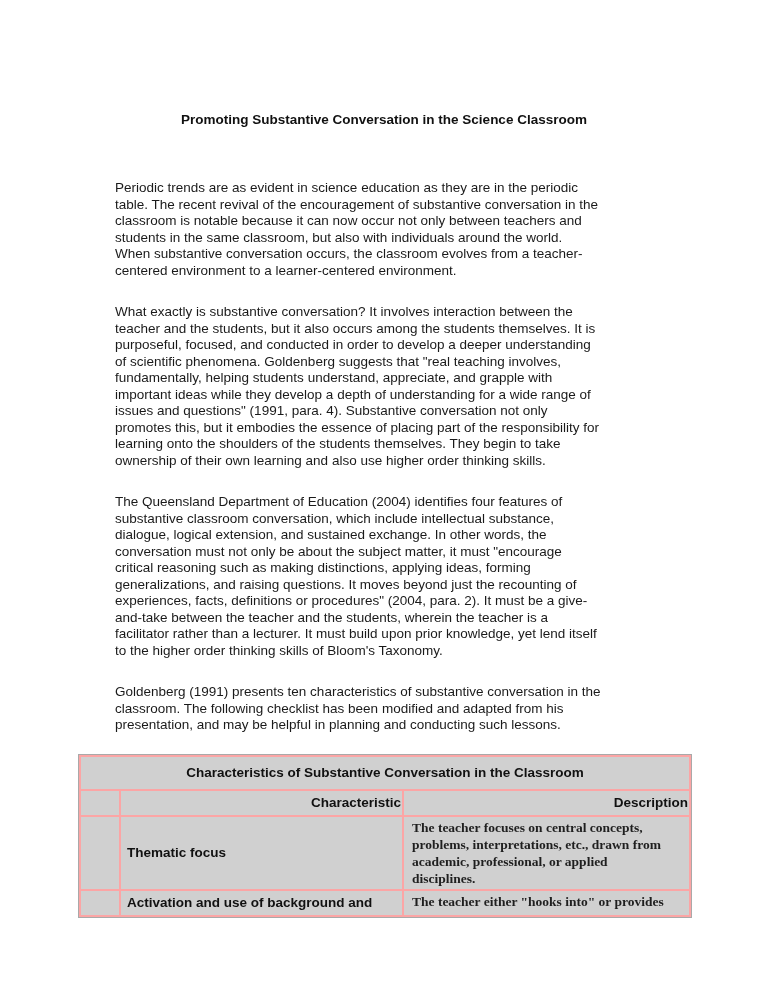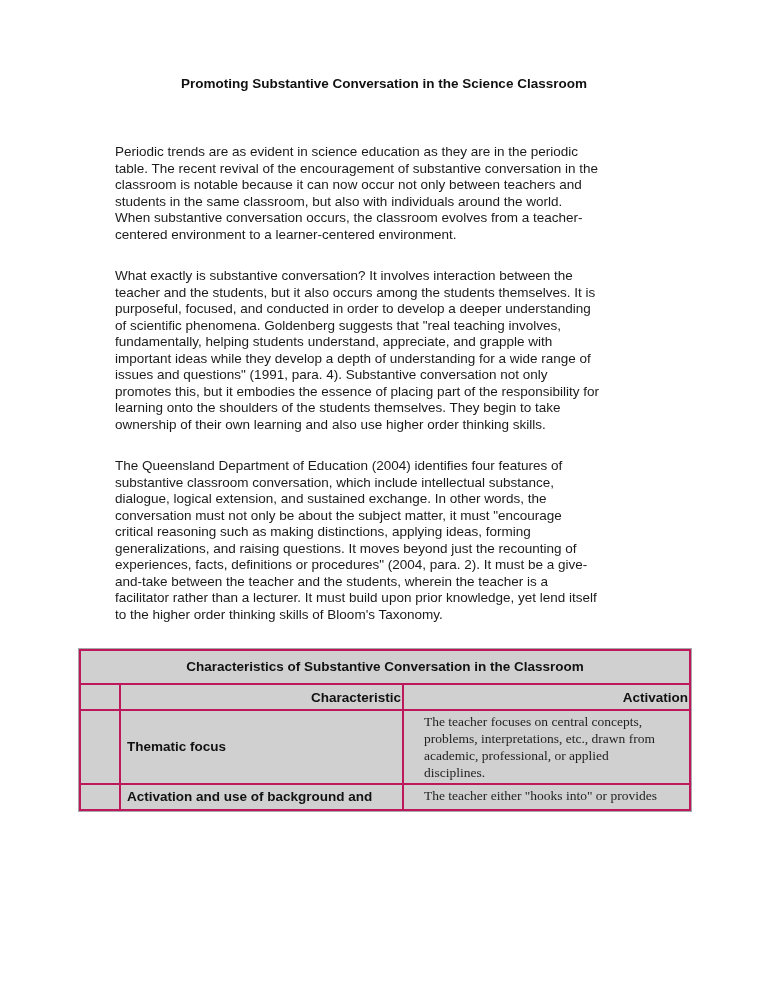--- a/index.html
+++ b/index.html
@@ -12,38 +12,38 @@
   .page {
     position: relative;
     width: 768px; height: 994px;
     background: #ffffff;
     overflow: hidden;
   }
   .doc-title {
     font: bold 13.5px/16px "Liberation Sans", sans-serif;
     text-align: center;
     margin: 0 115px 52px 115px;
-    padding-top: 76px;
+    padding-top: 112px;
     color: #111111;
   }
   .para {
     font-size: 13.5px;
     line-height: 16.5px;
     margin: 16px 0 25px 115px;
     width: 625px;
     white-space: pre-line;
   }
   .para.last { margin-bottom: 20px; }
   .char-table {
     margin-left: 78px;
     width: 614px;
     border-collapse: separate;
     border-spacing: 2px;
     border: 1px solid #a9a9a9;
-    background: #be185d;
+    background: #fca5a5;
     table-layout: fixed;
   }
   .char-table td {
     background: #d0d0d0;
     overflow: hidden;
   }
   .col-check { width: 38px; }
   .col-char  { width: 281px; }
   .t-title {
     height: 30px;
@@ -65,23 +65,24 @@
     vertical-align: middle;
     padding: 0 20px 0 6px;
     white-space: pre-line;
     color: #111111;
   }
   .t-desc {
     font-family: "Liberation Serif", serif;
     font-size: 13.5px;
     line-height: 17px;
     vertical-align: top;
-    padding: 2px 20px;
+    padding: 2px 8px;
     white-space: pre-line;
     color: #1f1f1f;
+    font-weight: bold;
   }
   .row-body1 { height: 72px; }
   .row-body2 { height: 24px; }
 </style>
 </head>
 <body>
 
 <div class="page">
 
   <h1 class="doc-title">Promoting Substantive Conversation in the Science Classroom</h1>
@@ -108,35 +109,38 @@
 substantive classroom conversation, which include intellectual substance,
 dialogue, logical extension, and sustained exchange. In other words, the
 conversation must not only be about the subject matter, it must "encourage
 critical reasoning such as making distinctions, applying ideas, forming
 generalizations, and raising questions. It moves beyond just the recounting of
 experiences, facts, definitions or procedures" (2004, para. 2). It must be a give-
 and-take between the teacher and the students, wherein the teacher is a
 facilitator rather than a lecturer. It must build upon prior knowledge, yet lend itself
 to the higher order thinking skills of Bloom's Taxonomy.</p>
 
+  <p class="para last">Goldenberg (1991) presents ten characteristics of substantive conversation in the
+classroom. The following checklist has been modified and adapted from his
+presentation, and may be helpful in planning and conducting such lessons.</p>
 
   <table class="char-table">
     <colgroup>
       <col class="col-check">
       <col class="col-char">
       <col class="col-desc">
     </colgroup>
     <tbody>
       <tr>
         <td class="t-title" colspan="3">Characteristics of Substantive Conversation in the Classroom</td>
       </tr>
       <tr>
         <td class="t-head"></td>
         <td class="t-head">Characteristic</td>
-        <td class="t-head">Activation</td>
+        <td class="t-head">Description</td>
       </tr>
       <tr class="row-body1">
         <td class="t-check"></td>
         <td class="t-char">Thematic focus</td>
         <td class="t-desc">The teacher focuses on central concepts,
 problems, interpretations, etc., drawn from
 academic, professional, or applied
 disciplines.</td>
       </tr>
       <tr class="row-body2">

